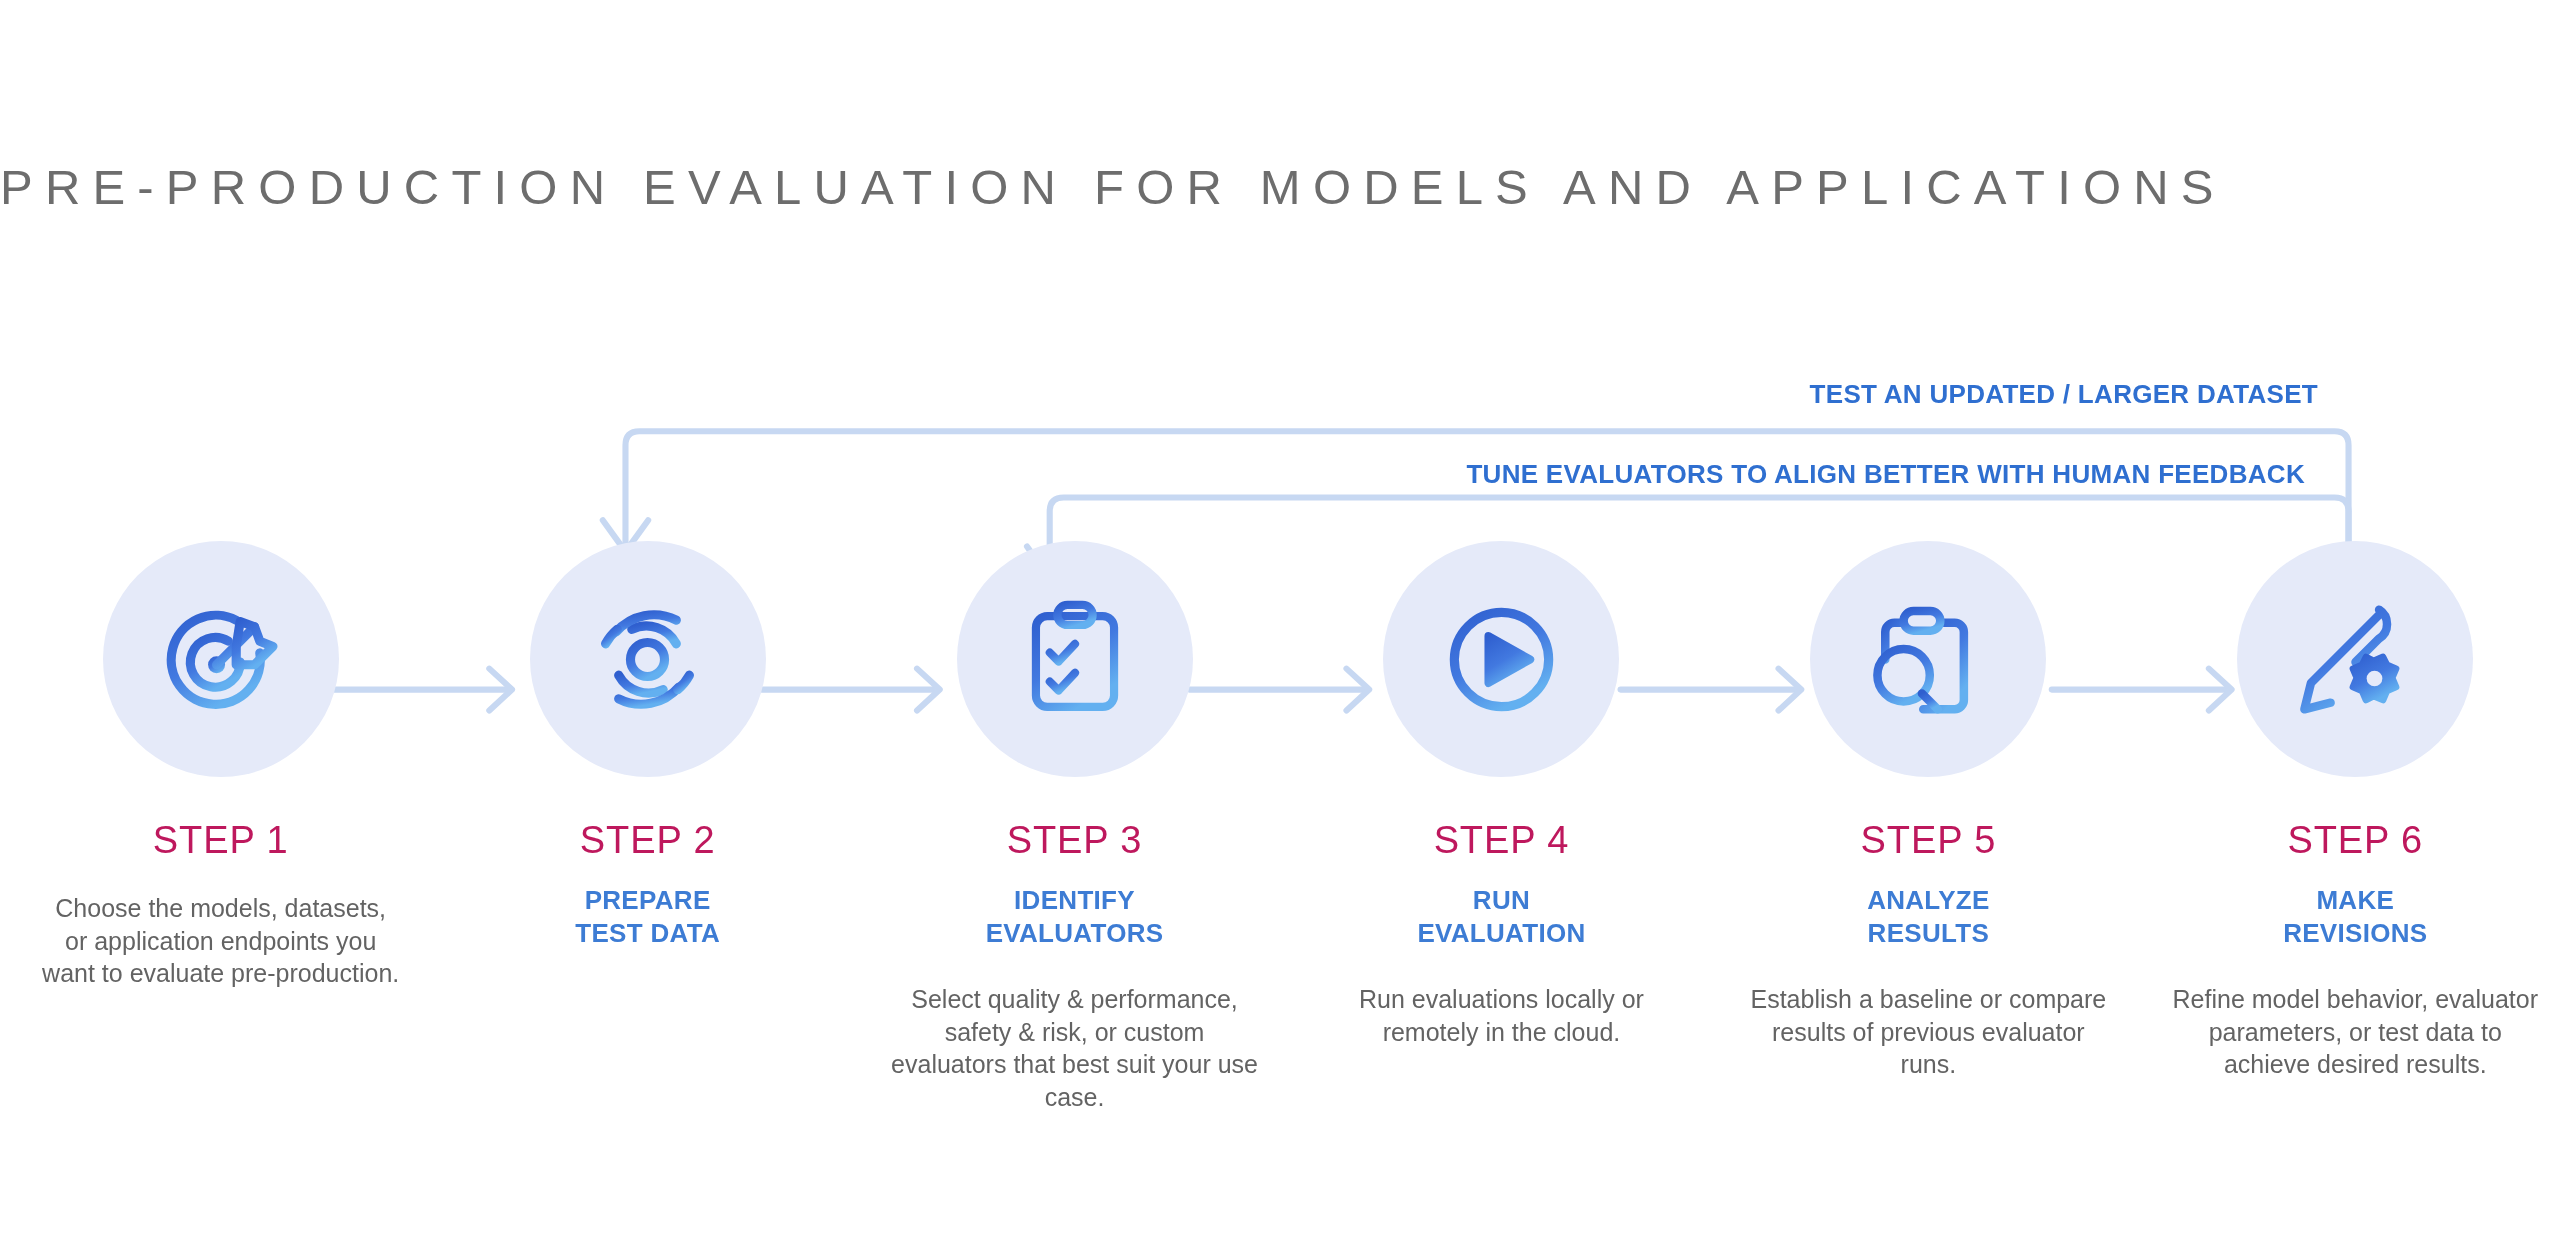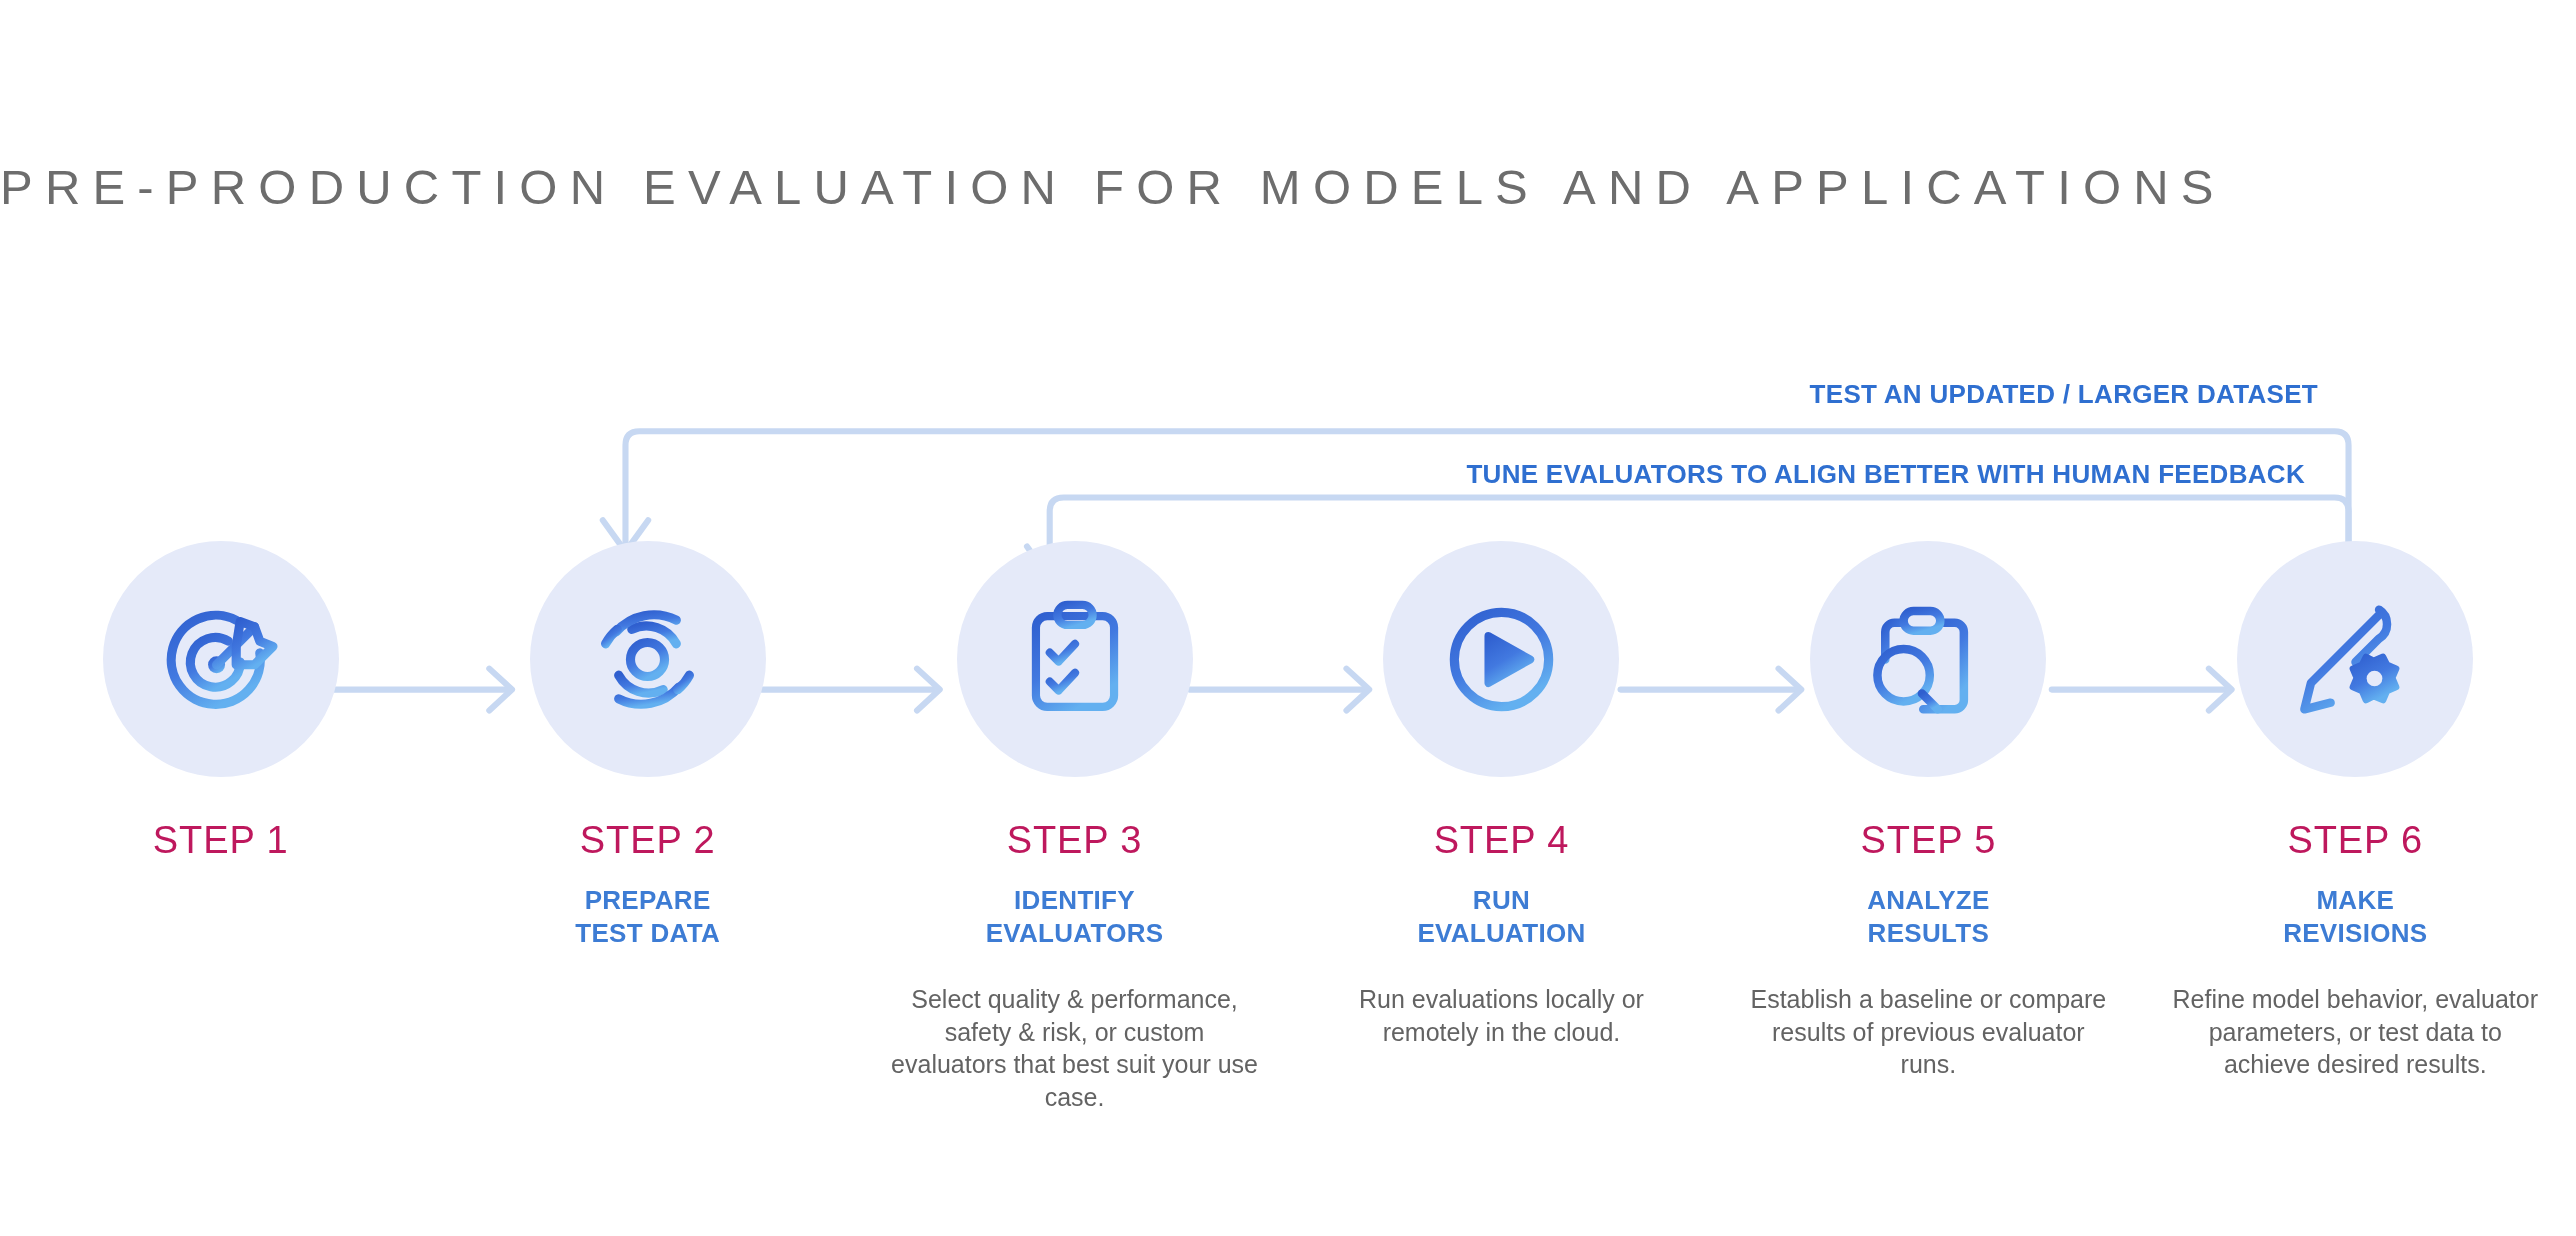--- a/index.html
+++ b/index.html
@@ -176,20 +176,21 @@
         <svg width="131" height="131" viewBox="0 0 100 100" fill="none" stroke="url(#gradIcon)" stroke-width="7" stroke-linecap="round" stroke-linejoin="round">
           <path d="M 62 20 A 34 34 0 1 0 80 45"></path>
           <path d="M 56 36 A 19 19 0 1 0 65 52"></path>
           <circle cx="47" cy="54" r="6.5" fill="url(#gradIcon)" stroke="none"></circle>
           <path d="M 47 54 L 76 25"></path>
           <path d="M 65 21 L 76 25 L 80 36 L 90 40 L 76 54 L 62 54 L 62 40 Z" stroke="url(#gradIcon)" stroke-width="7" fill="none"></path>
         </svg>
       </span>
     </div>
     <div class="step-number">STEP 1</div>
+    <div class="step-desc">Choose the models, datasets, or application endpoints you want to evaluate pre-production.</div>
   </div>
 
   <div class="step step-2">
     <div class="step-circle">
       <span>
         <svg width="131" height="131" viewBox="0 0 100 100" fill="none" stroke="url(#gradIcon)" stroke-width="7" stroke-linecap="round">
 
           <circle cx="50" cy="50" r="13"></circle>
 
           <path d="M 38 27 A 26 26 0 0 1 72 38"></path>

